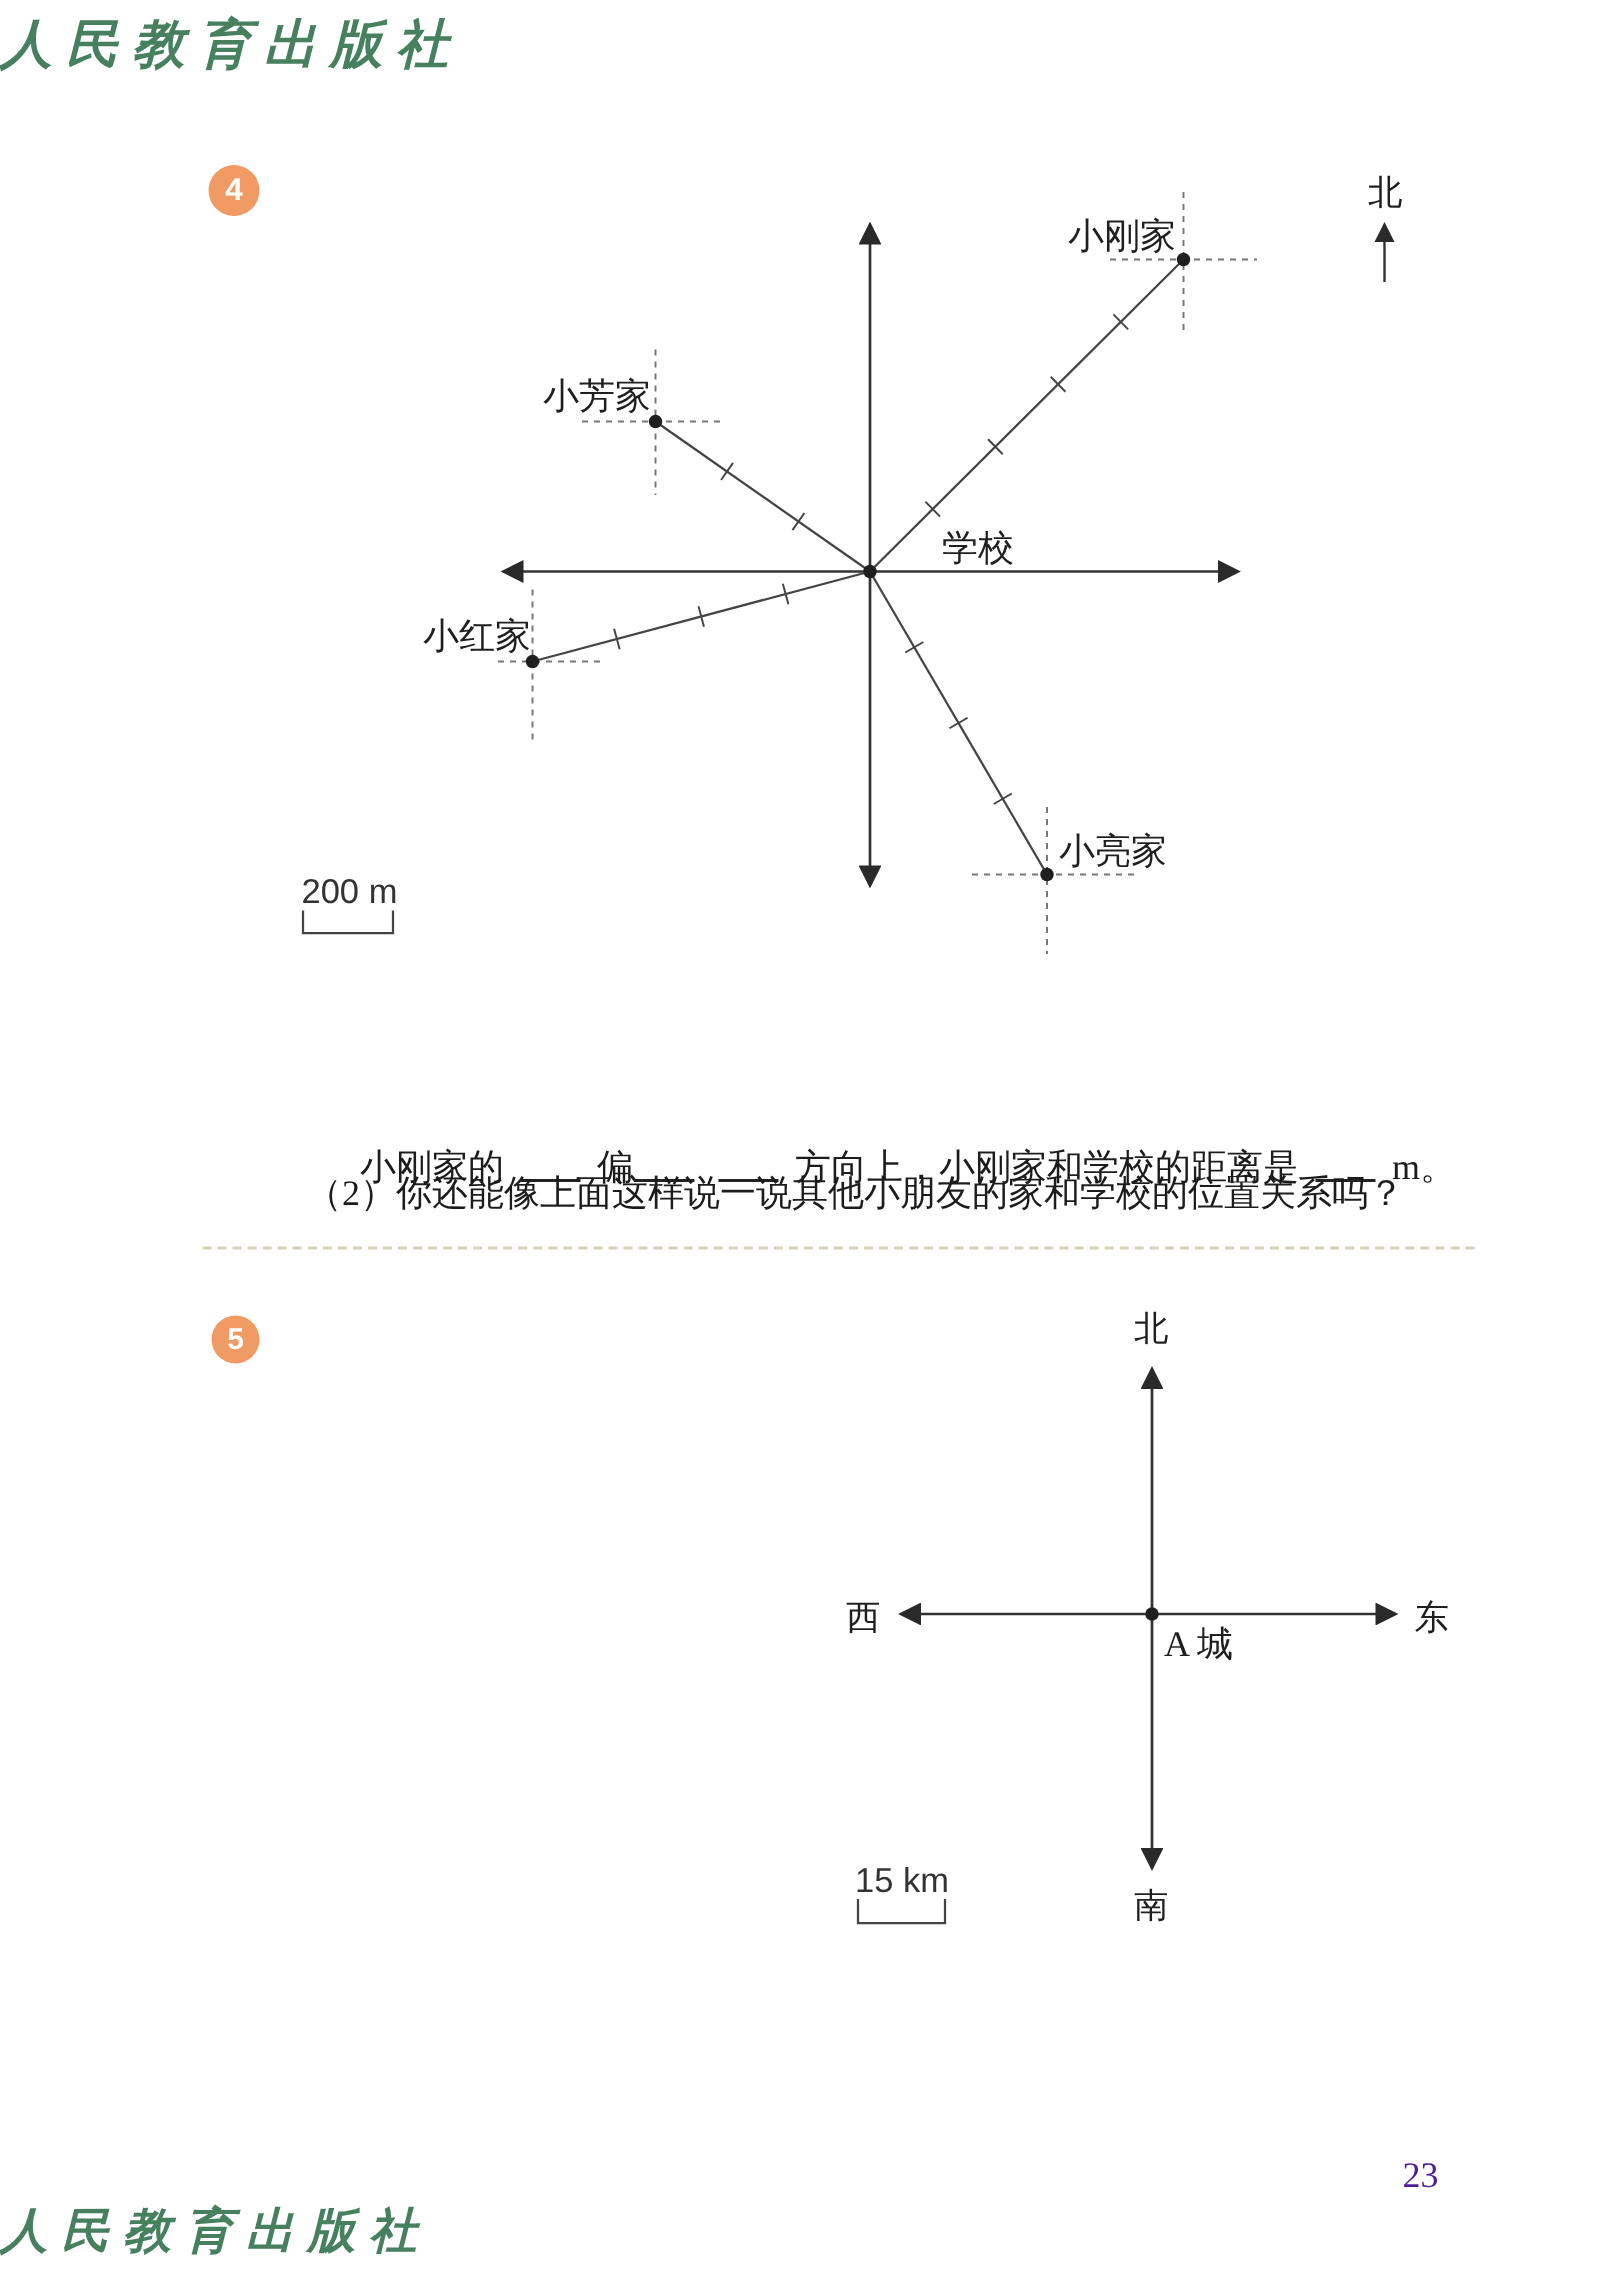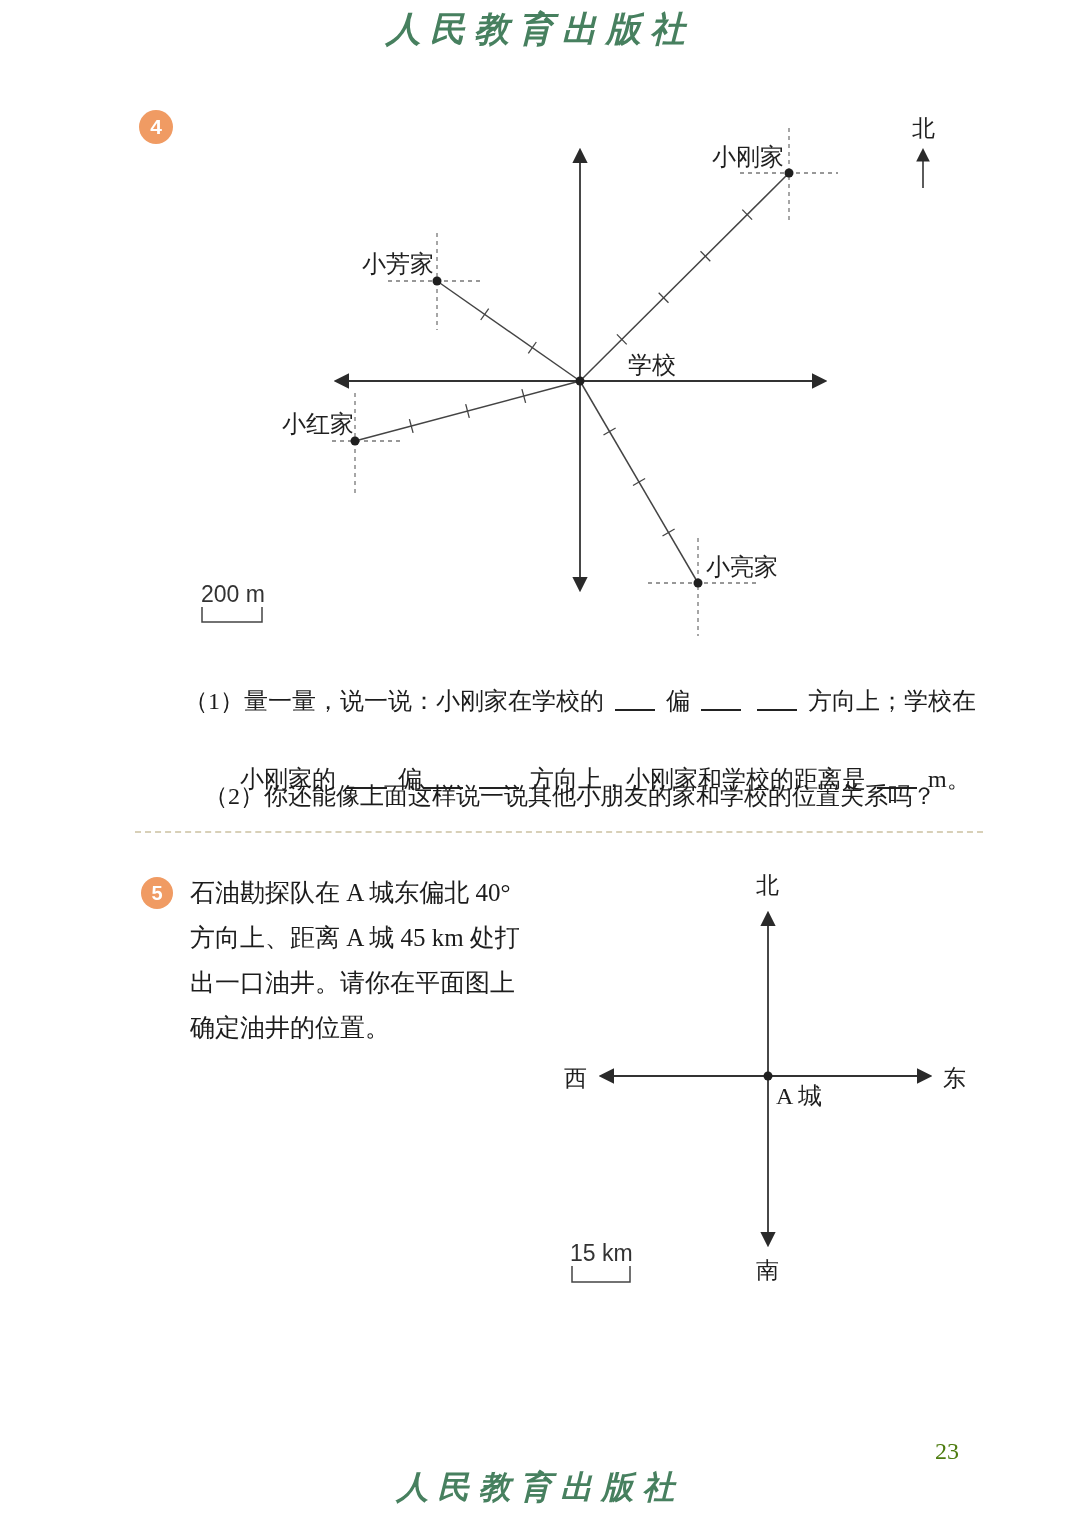--- a/index.html
+++ b/index.html
@@ -6,21 +6,21 @@
   .page{
     position:relative;
     width:1080px;height:1526px;
     margin:0 auto;
     background:#ffffff;
     font-family:"Liberation Serif","DejaVu Serif",serif;
     color:#1f1f1f;
     overflow:hidden;
   }
   .logo{
-    position:absolute;left:0;width:1080px;text-align:center;
+    position:absolute;left:0;width:1080px;text-align:left;
     color:#47805F;
     font-style:italic;
     font-weight:bold;
     letter-spacing:9px;
     font-family:"Liberation Serif",serif;
   }
   .logo-top{top:6px;font-size:35px;}
   .logo-bottom{top:1466px;font-size:32px;}
   .badge{
     position:absolute;
@@ -56,21 +56,21 @@
     position:absolute;left:135px;top:831px;width:848px;height:0;
     border-top:2px dashed #D8D0B8;
   }
   .p5text{
     position:absolute;left:190px;top:870px;width:380px;
     font-size:25px;line-height:45px;
     color:#1c1c1c;
   }
   .pagenum{
     position:absolute;left:935px;top:1438px;
-    font-size:24px;color:#4d7c0f;
+    font-size:24px;color:#4c1d95;
     font-family:"Liberation Serif",serif;
   }
 </style>
 </head>
 <body>
 
 <div class="page">
 
   <div class="logo logo-top">人民教育出版社</div>
 
@@ -144,50 +144,36 @@
     <text x="282" y="432" class="svg-label">小红家</text>
     <text x="706" y="575" class="svg-label">小亮家</text>
     <text x="628" y="373" class="svg-label">学校</text>
 
     <text x="201" y="602" class="svg-scale">200 m</text>
     <path d="M202,607 L202,622 L262,622 L262,607" fill="none" stroke="#444" stroke-width="1.5"></path>
   </svg>
 
   <div class="badge badge4">4</div>
 
-  <div class="qline" style="left:184px;top:686px;">
-    <span>（1）</span><span>量一量，说一说：小刚家在学校的</span>
-    <span class="blank"></span>
-    <span>偏</span>
-    <span class="blank"></span>
-    <span class="blank"></span>
-    <span>方向上；学校在</span>
-  </div>
   <div class="qline" style="left:240px;top:737px;margin-top:27px;">
     <span>小刚家的</span>
     <span class="blank"></span>
     <span>偏</span><span class="blank tight"></span>
     <span class="blank"></span>
     <span>方向上，小刚家和学校的距离是</span>
     <span class="blank"></span>
     <span>m。</span>
   </div>
   <div class="qline" style="left:184px;top:781px;margin-left:20px;">
     <span>（2）</span><span>你还能像上面这样说一说其他小朋友的家和学校的位置关系吗？</span>
   </div>
 
   <div class="divider"></div>
 
   <div class="badge badge5">5</div>
-  <div class="p5text">
-    <div>石油勘探队在 A 城东偏北 40°</div>
-    <div>方向上、距离 A 城 45 km 处打</div>
-    <div>出一口油井。请你在平面图上</div>
-    <div>确定油井的位置。</div>
-  </div>
 
   <svg class="diagram" style="top:865px" width="1080" height="430" viewBox="0 865 1080 430">
     <line x1="768" y1="1245" x2="768" y2="913" stroke="#333" stroke-width="1.8" marker-start="url(#arr)" marker-end="url(#arr)"></line>
     <line x1="601" y1="1076" x2="930" y2="1076" stroke="#333" stroke-width="1.8" marker-start="url(#arr)" marker-end="url(#arr)"></line>
     <circle cx="768" cy="1076" r="4.5" fill="#1f1f1f"></circle>
 
     <text x="756" y="893" class="svg-compass">北</text>
     <text x="756" y="1278" class="svg-compass">南</text>
     <text x="564" y="1086" class="svg-compass">西</text>
     <text x="943" y="1086" class="svg-compass">东</text>

